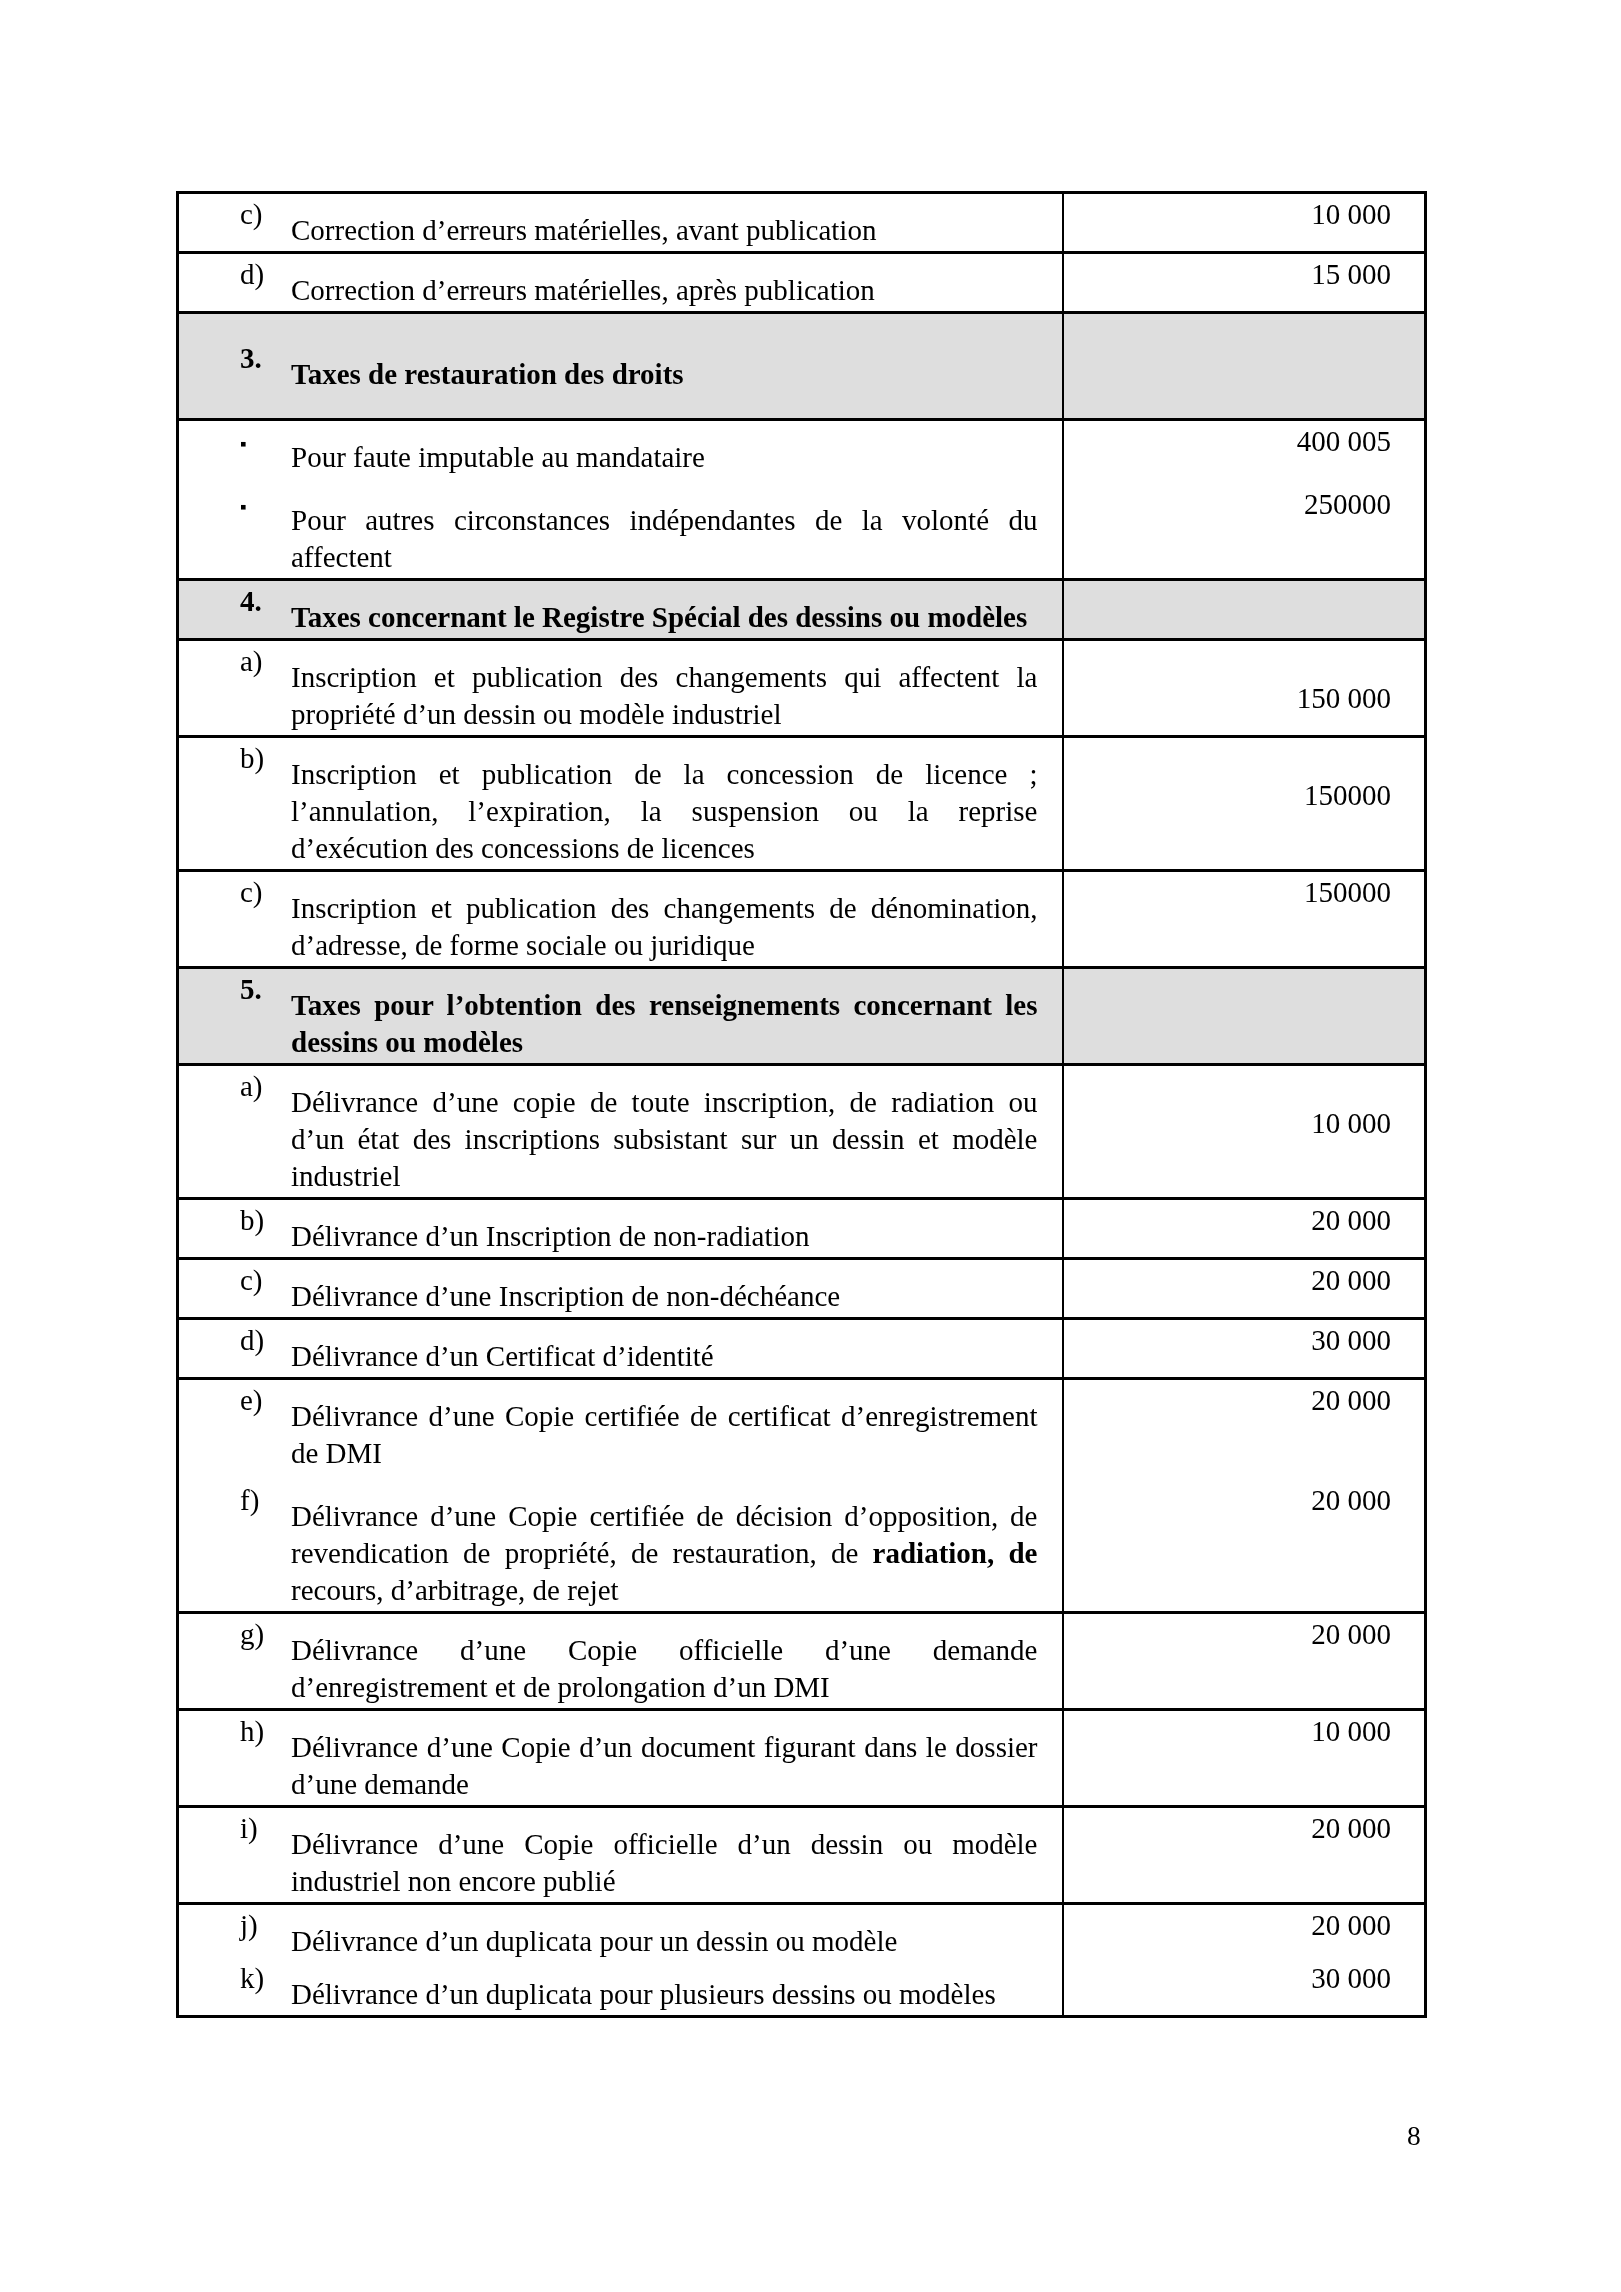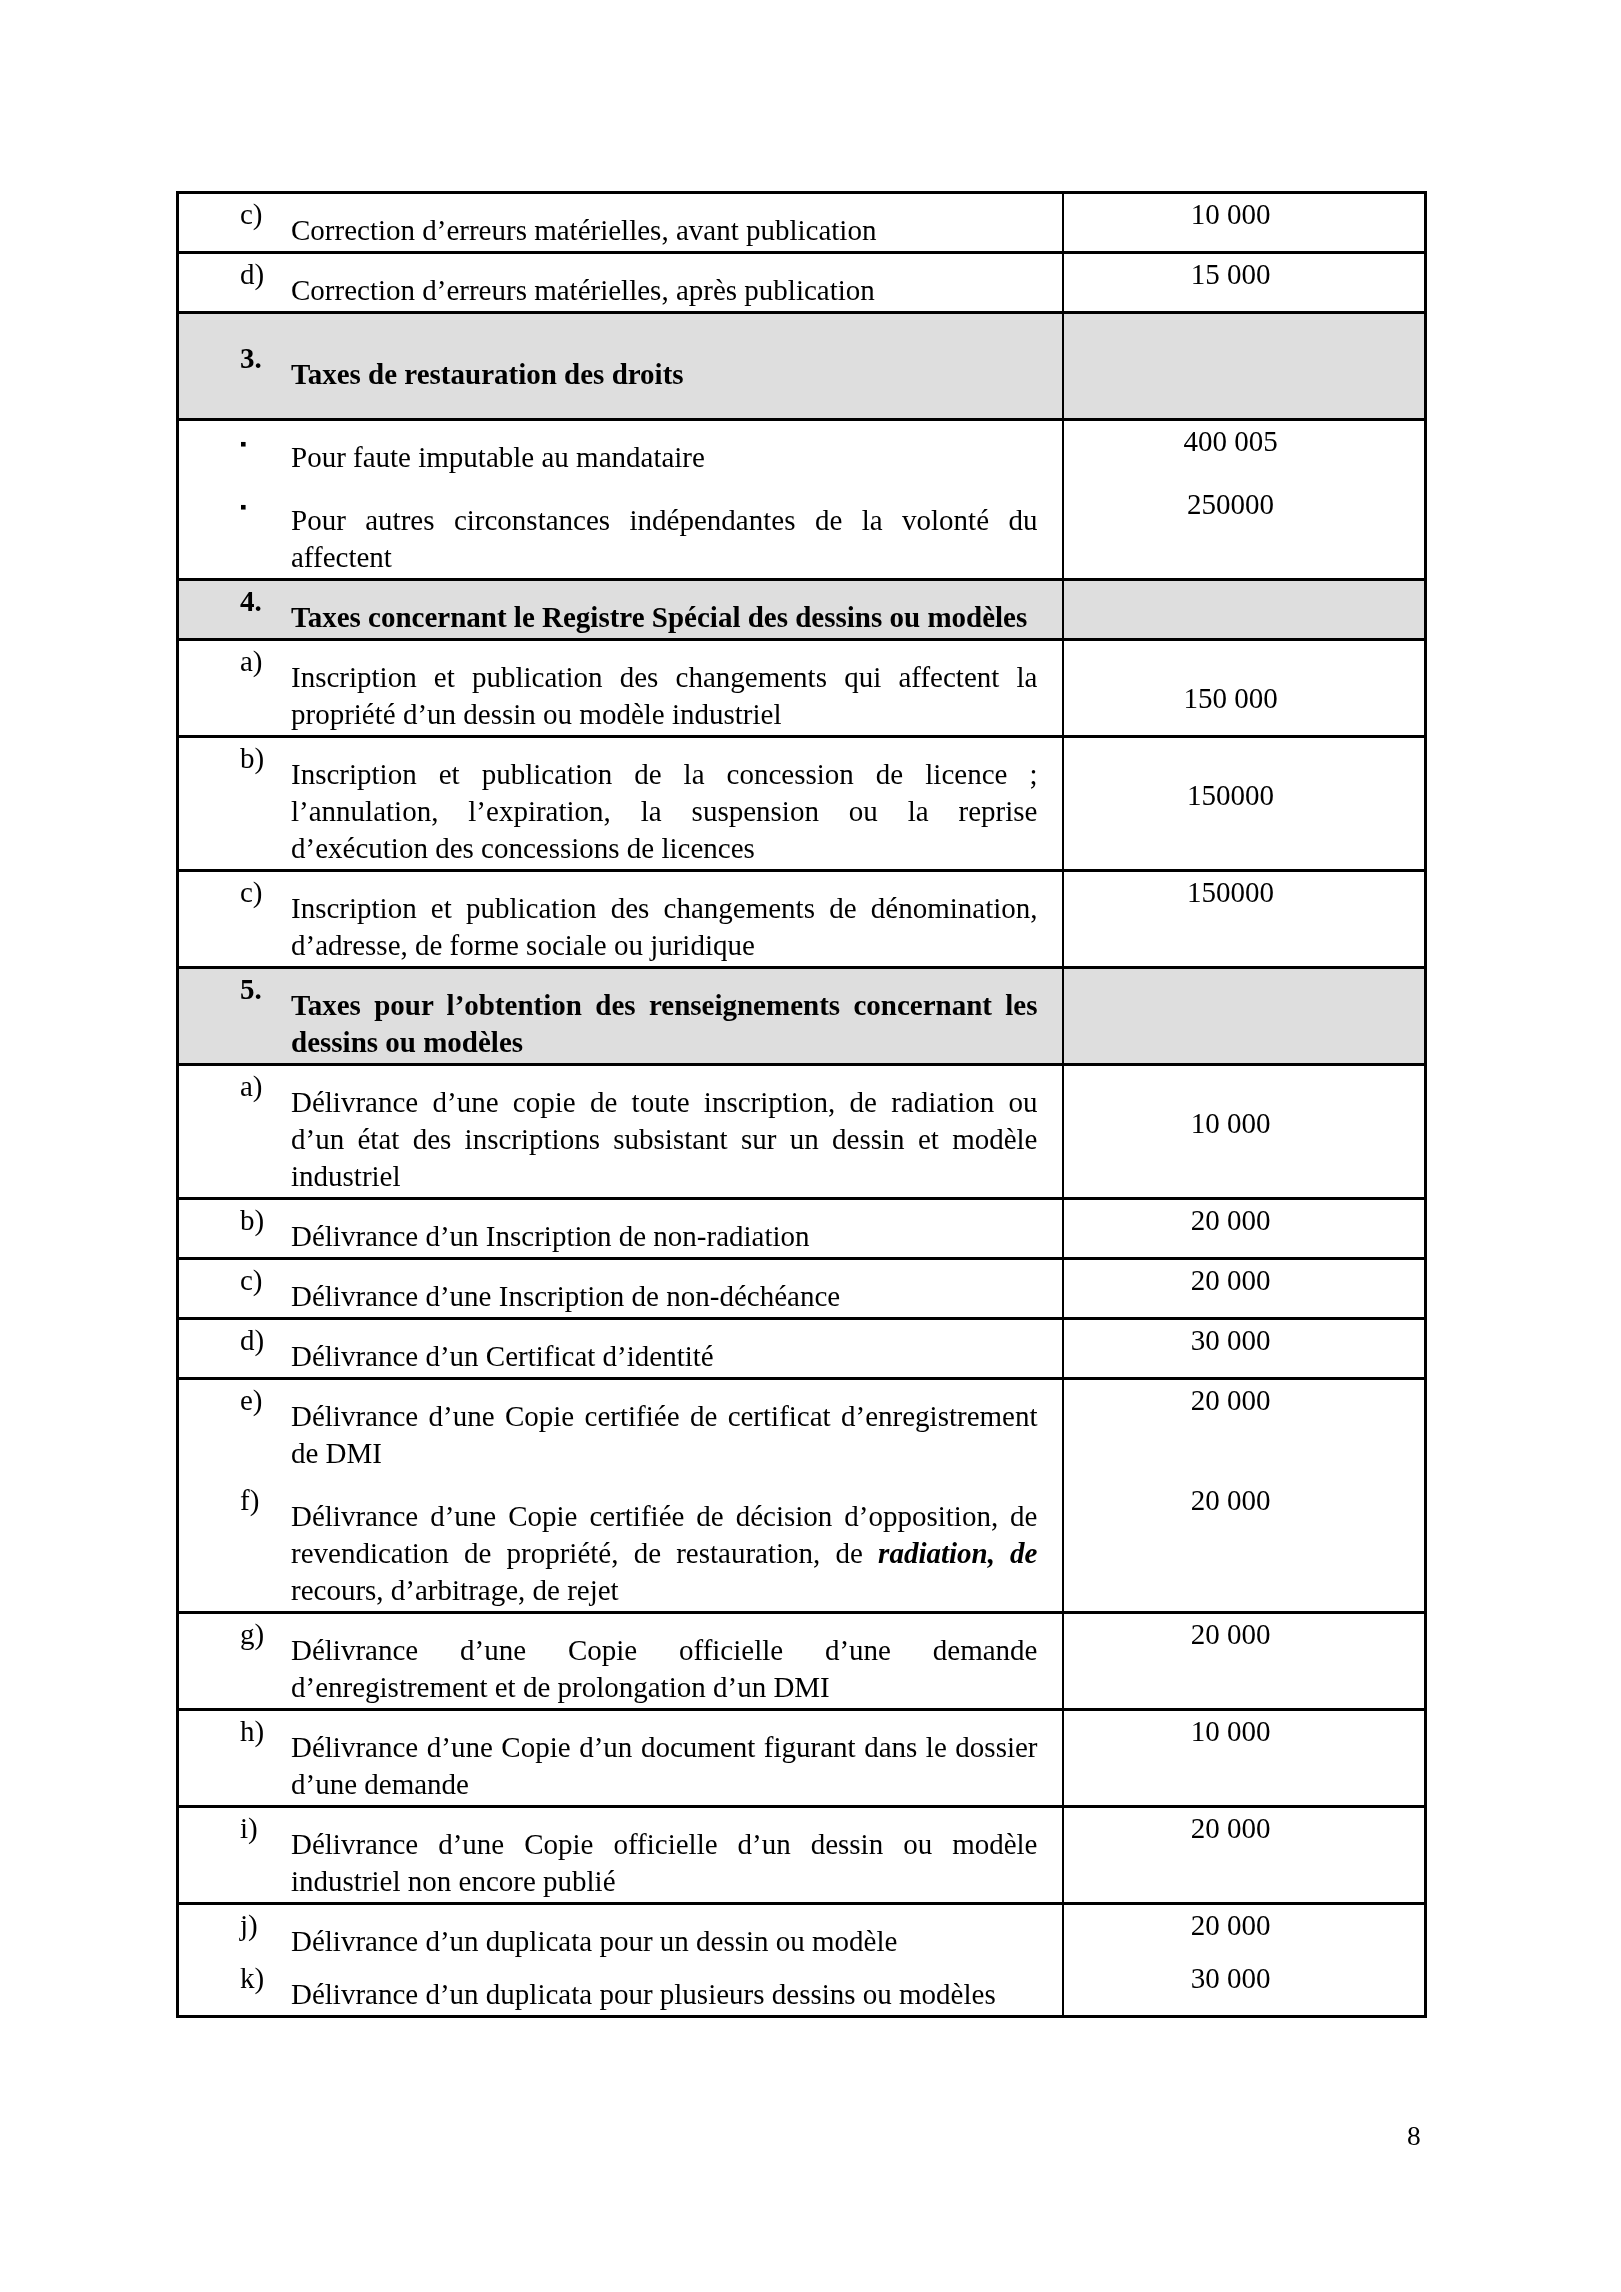--- a/index.html
+++ b/index.html
@@ -55,25 +55,25 @@
   .marker.bullet { font-size: 18.6px; line-height: 37px; padding-top: 2px; }
   .text {
     flex: 1;
     font-size: 29px; line-height: 37px;
     text-align: justify;
     margin-top: 16px;
   }
   .cell-value { flex: 1; }
   .value {
     font-size: 29px; line-height: 37px;
-    text-align: center;
-    padding-right: 25px;
+    text-align: right;
+    padding-right: 33px;
     white-space: pre;
   }
-  .b { font-weight: bold; font-style: italic; }
+  .b { font-weight: bold; }
   .page-number {
     position: absolute;
     left: 1407px; top: 2120px;
     font-size: 27.4px; line-height: 33px;
   }
 </style>
 </head>
 <body>
 
 <div class="page">

